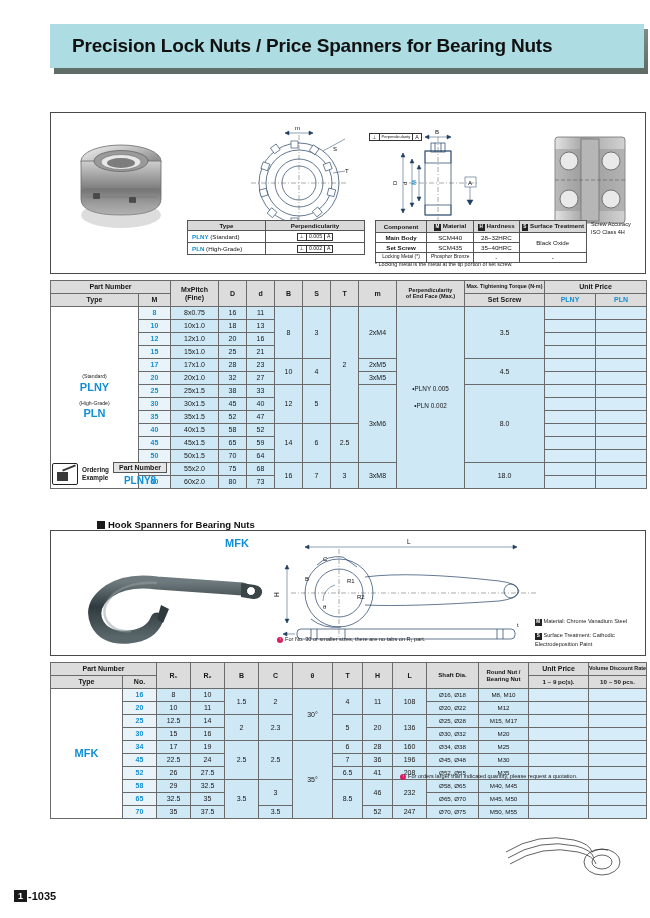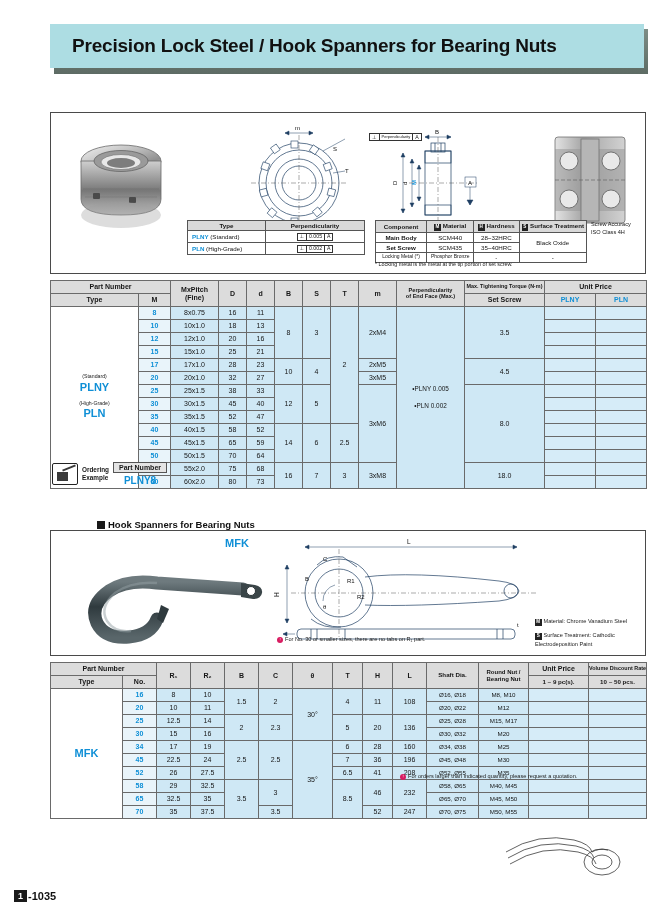--- a/index.html
+++ b/index.html
@@ -120,21 +120,21 @@
   .fcf span:last-child { border-right:none; }
 </style>
 </head>
 <body>
 
 <div class="page">
 
   <div class="title-wrap">
     <div class="title-shadow"></div>
     <div class="title-bar">
-      <span>Precision Lock Steel / Hook Spanners for Bearing Nuts</span>
+      <span>Precision Lock Nuts / Price Spanners for Bearing Nuts</span>
     </div>
   </div>
 
   <div class="sec-head" style="left:52px; top:116px;">
     <span class="blk"></span><span>Precision Lock Nuts</span>
   </div>
 
   <div class="panel" style="left:50px; top:112px; width:596px; height:162px;">
 
     <div class="photo" style="left:12px; top:18px; width:120px; height:110px;">

